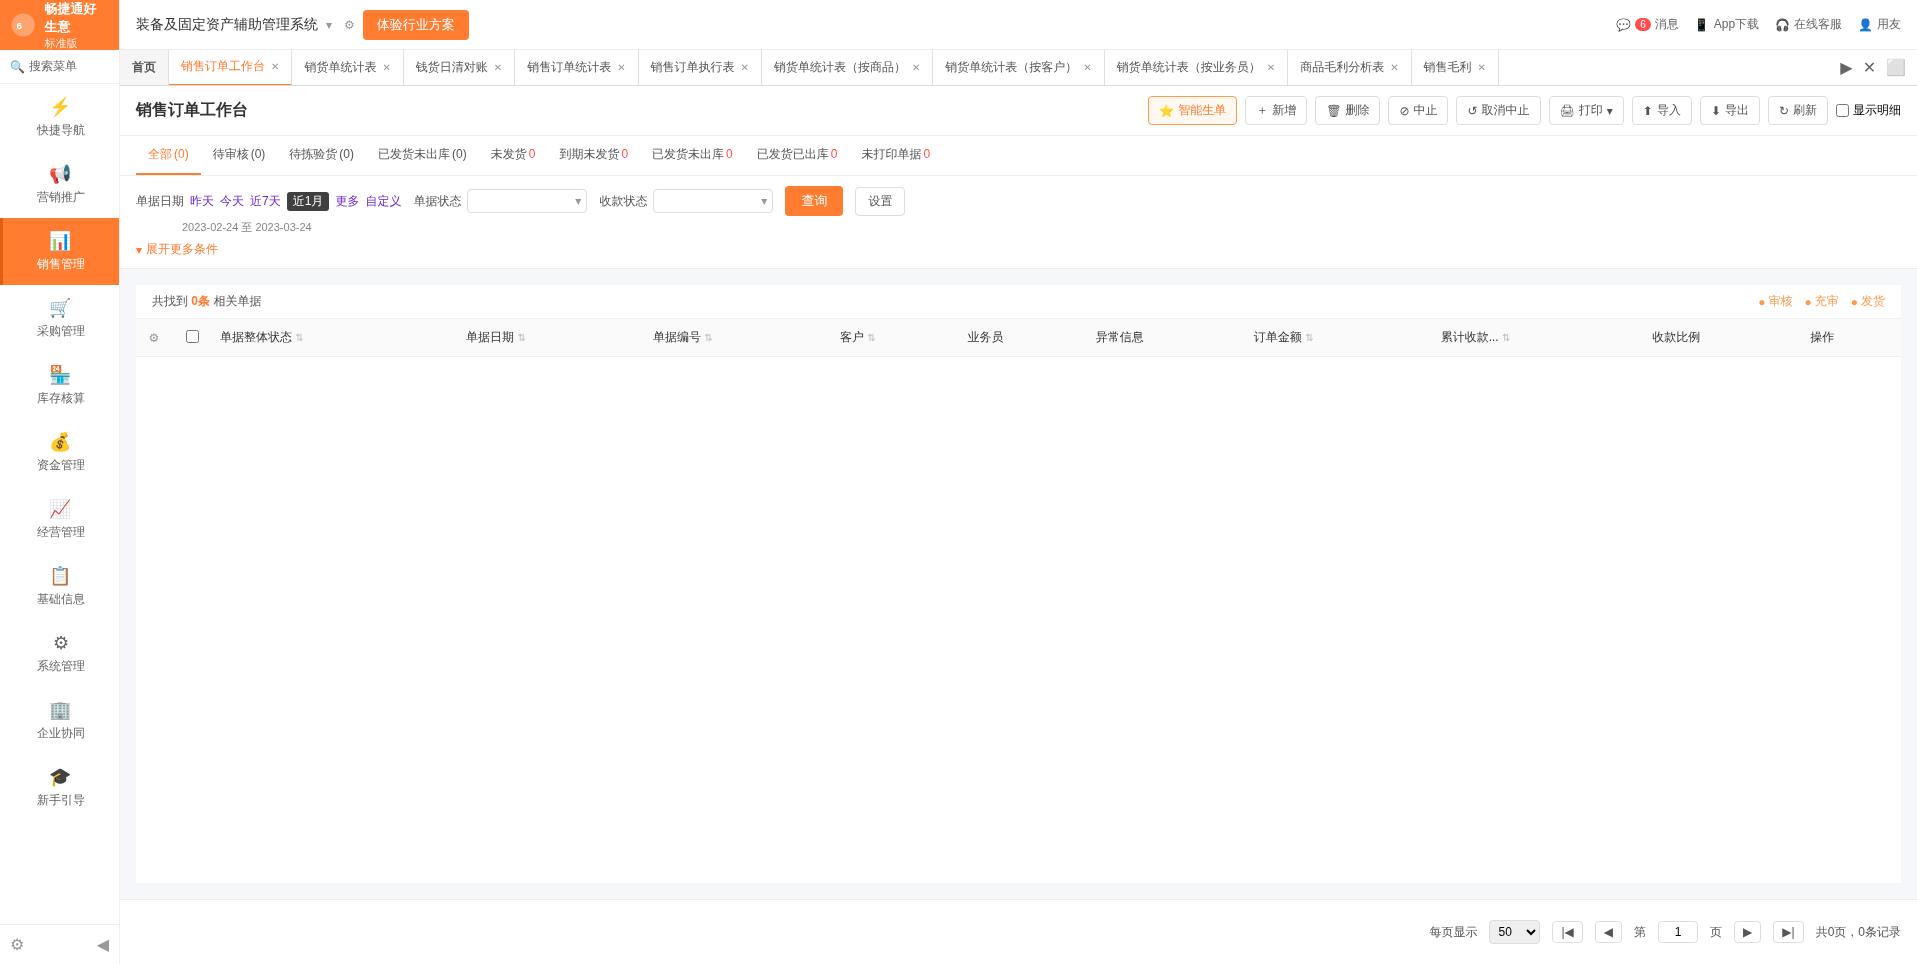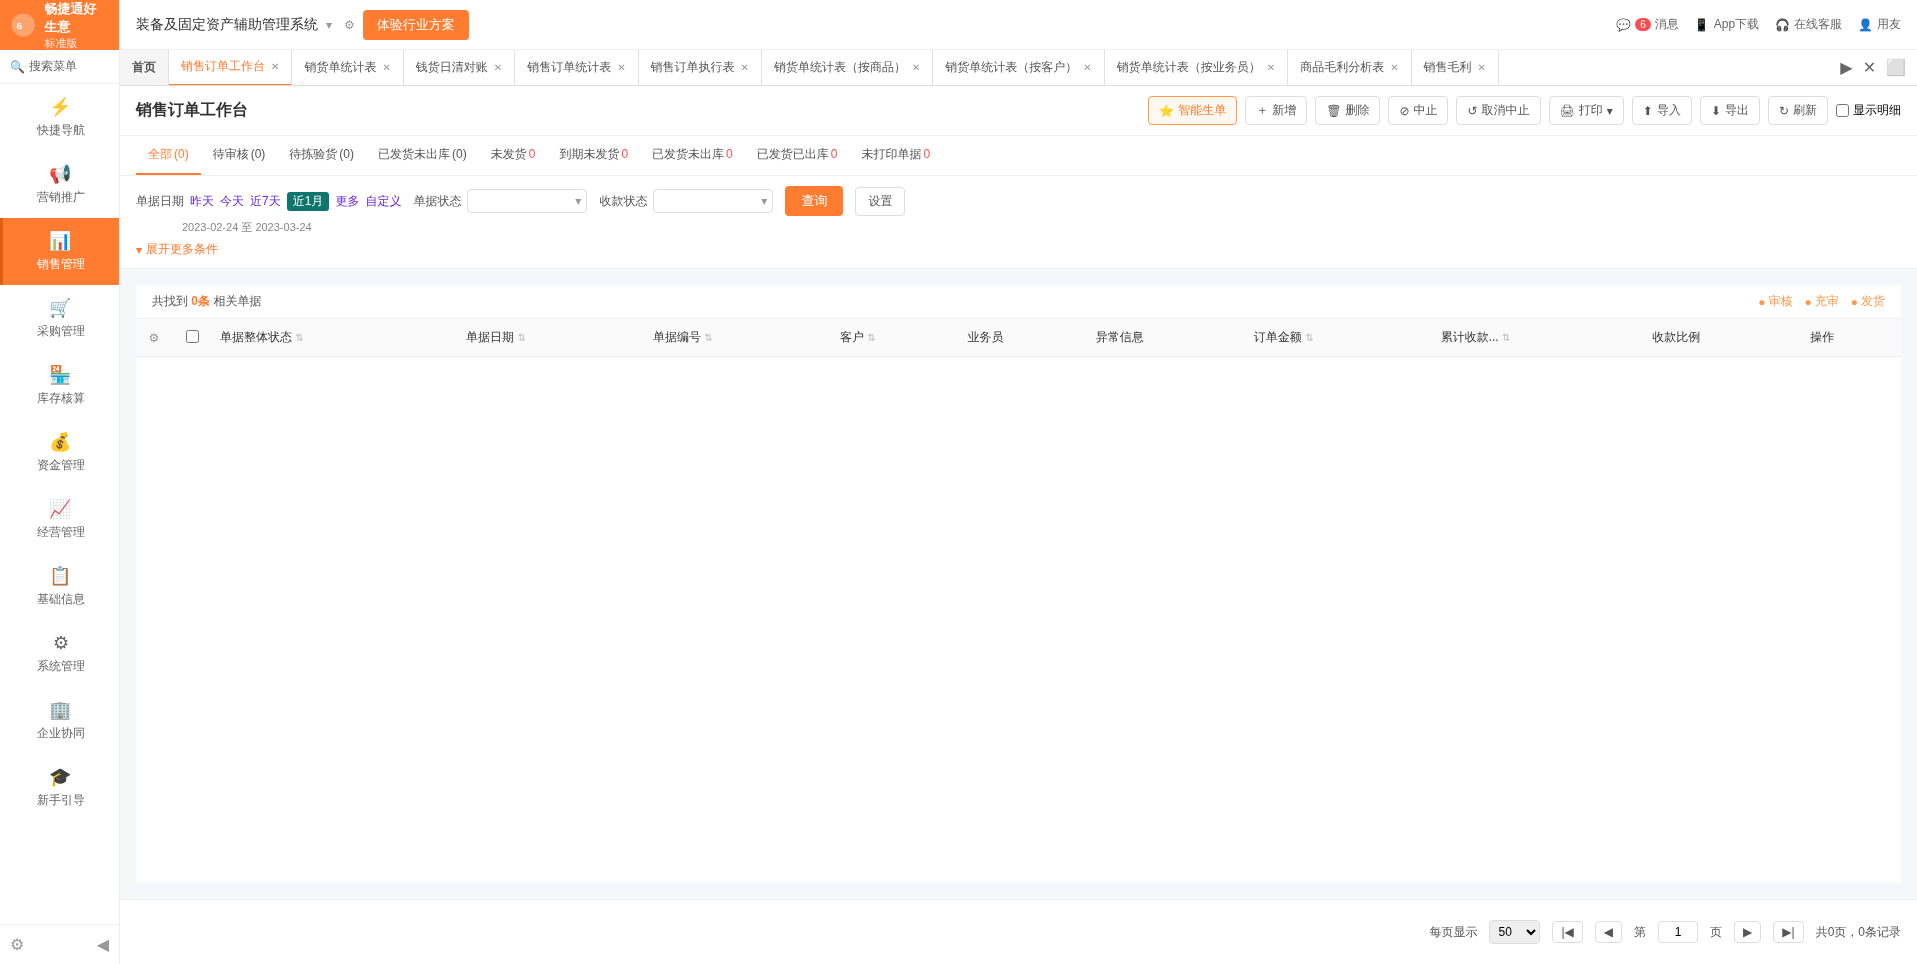--- a/index.html
+++ b/index.html
@@ -52,21 +52,21 @@
     .filter-tab.active { color: #ff7c31; border-bottom-color: #ff7c31; }
     .filter-tab .count { margin-left: 2px; }
     .filter-tab .count.red { color: #ff4d4f; }
 
     
     .filter-bar { background: #fff; padding: 10px 16px; border-bottom: 1px solid #eee; }
     .filter-row { display: flex; align-items: center; gap: 12px; flex-wrap: wrap; }
     .filter-item { display: flex; align-items: center; gap: 6px; font-size: 12px; color: #555; }
     .filter-label { white-space: nowrap; }
     .filter-date-link { cursor: pointer; color: #6d28d9; }
-    .filter-date-link.active-month { background: #0f766e; color: #fff; padding: 1px 6px; border-radius: 3px; }
+    .filter-date-link.active-month { background: #404040; color: #fff; padding: 1px 6px; border-radius: 3px; }
     .filter-select { border: 1px solid #ddd; border-radius: 4px; padding: 4px 24px 4px 8px; background: #fff; color: #555; cursor: pointer; min-width: 120px; appearance: none; position: relative; }
     .filter-select-wrap { position: relative; display: inline-block; }
     .filter-select-wrap::after { content: '▾'; position: absolute; right: 6px; top: 50%; transform: translateY(-50%); color: #999; pointer-events: none; }
     .expand-btn { display: flex; align-items: center; gap: 4px; color: #ff7c31; cursor: pointer; margin: 0 auto; font-size: 12px; }
     .query-btn { background: #ff7c31; color: #fff; border: none; padding: 6px 16px; border-radius: 4px; cursor: pointer; font-size: 13px; }
     .set-btn { background: #fff; border: 1px solid #ddd; padding: 5px 12px; border-radius: 4px; cursor: pointer; font-size: 12px; color: #555; }
 
     
     .table-area { flex: 1; background: #fff; overflow: auto; margin: 16px; }
     .table-toolbar { padding: 8px 16px; display: flex; align-items: center; justify-content: space-between; border-bottom: 1px solid #f0f0f0; }

